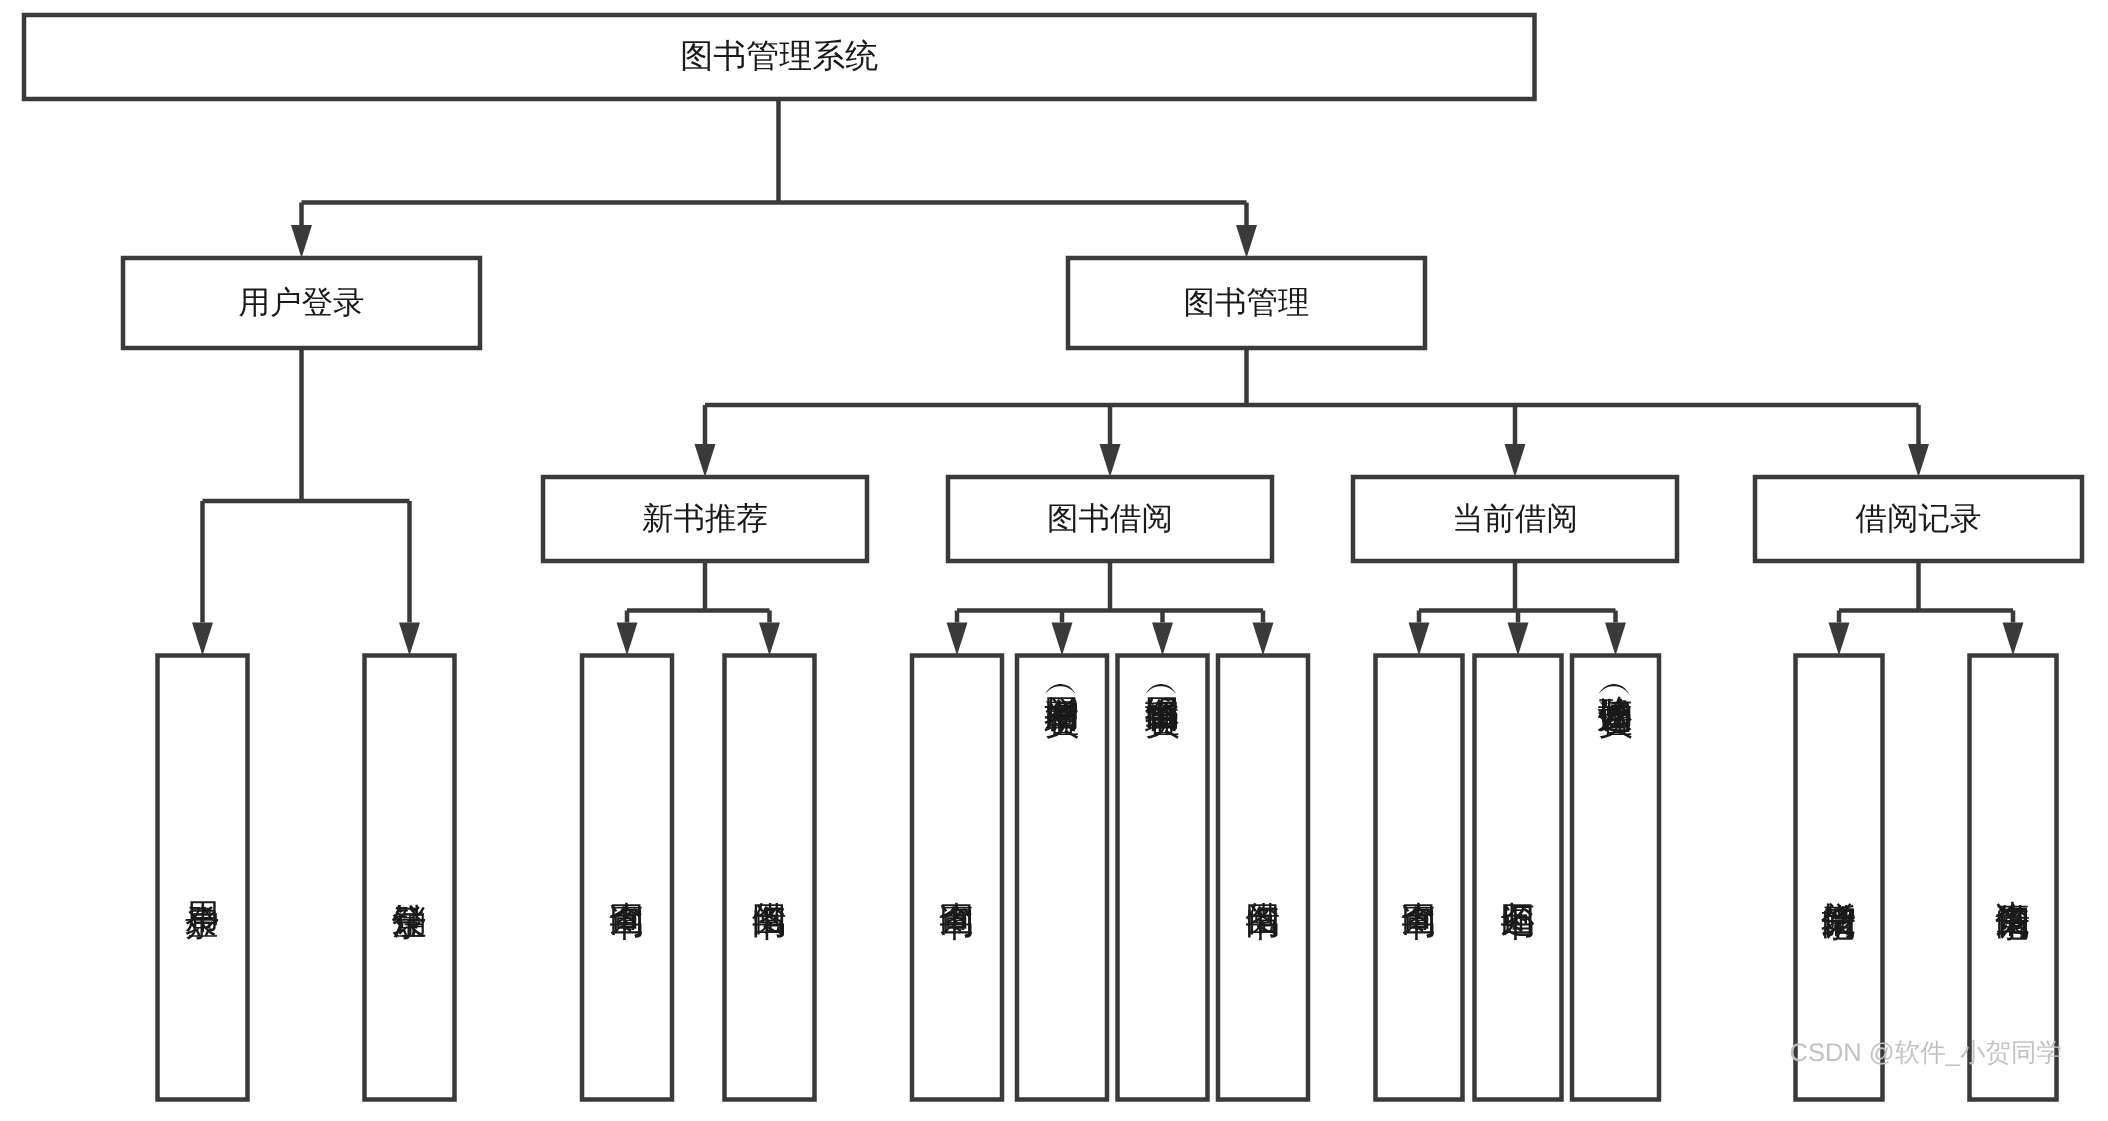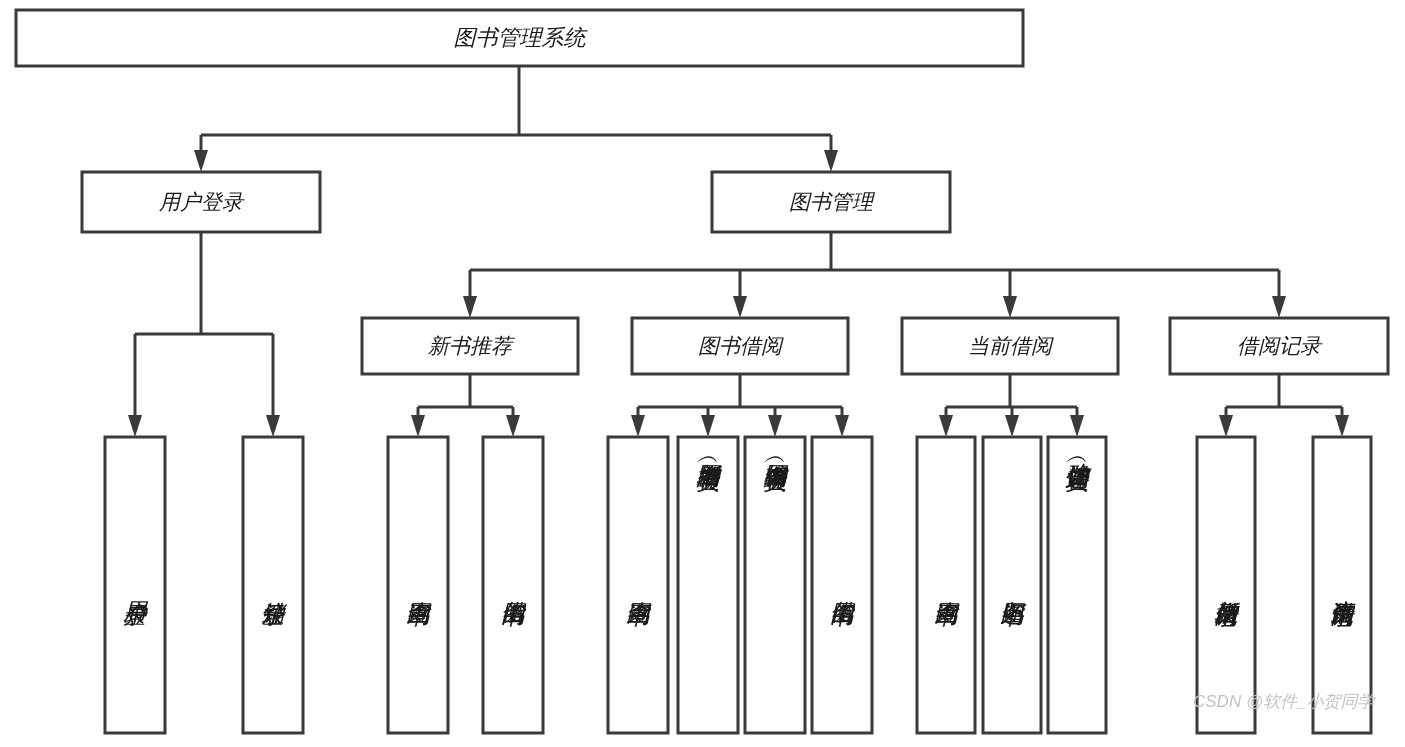--- a/index.html
+++ b/index.html
@@ -1,21 +1,21 @@
 <!DOCTYPE html>
 <html><head>
 <meta charset="utf-8">
 <style>
   html,body{margin:0;padding:0;background:#ffffff;}
   body{
     width:1405px;height:747px;overflow:hidden;
     font-family:"Liberation Sans","DejaVu Sans",sans-serif;
     color:#000000;
   }
-  #diagram-root{position:relative;width:1217px;height:747px;background:#fff;font-style:italic;}
+  #diagram-root{position:relative;width:1217px;height:747px;background:#fff;}
   svg#tree-canvas{position:absolute;left:0;top:0;width:1405px;height:747px;display:block;}
   .node-box{
     fill:#ffffff;stroke:#3a3a3a;stroke-width:3;
   }
   .connector{
     stroke:#3a3a3a;stroke-width:3;fill:none;stroke-linecap:butt;
   }
   .arrow-head{fill:#3a3a3a;stroke:none;}
   .node-label-h{
     font-family:"Liberation Sans","DejaVu Sans",sans-serif;

